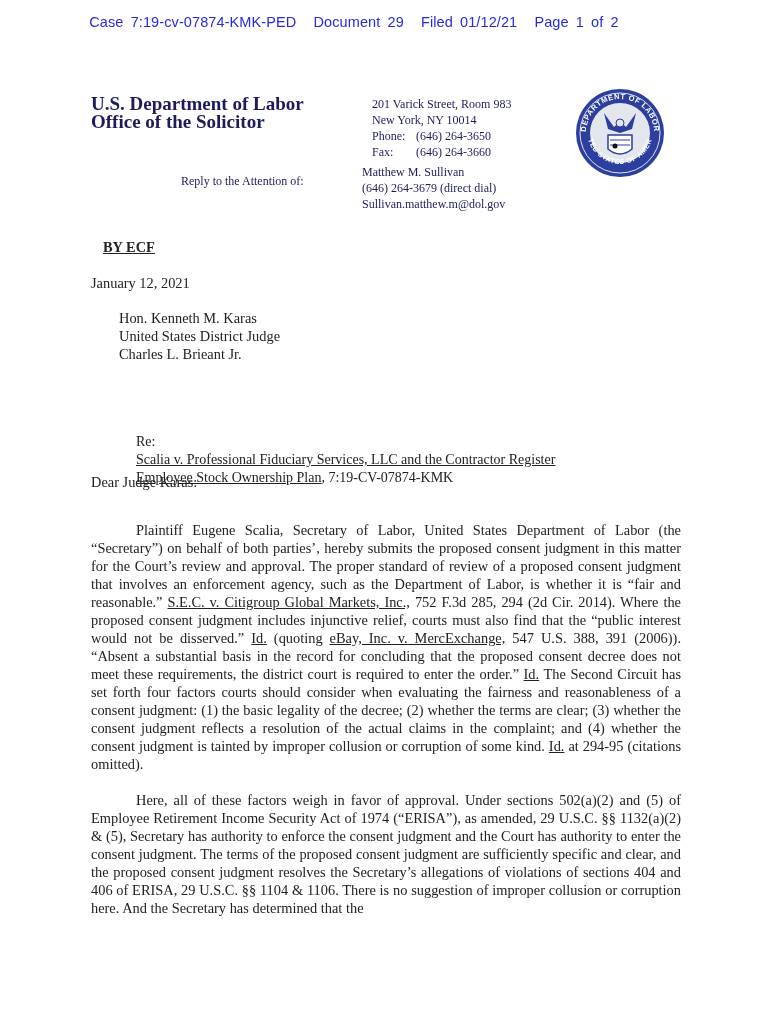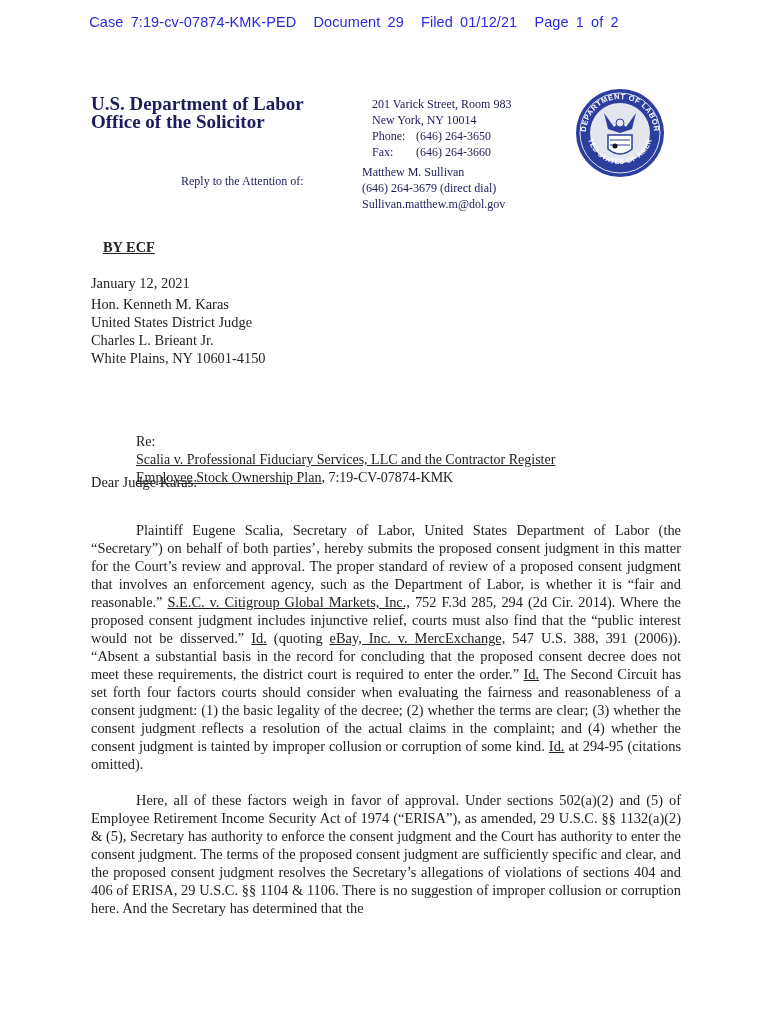--- a/index.html
+++ b/index.html
@@ -9,21 +9,21 @@
   .dol { position: absolute; left: 91px; top: 95px; font-weight: bold; font-size: 19px; color: #1c1c5c; line-height: 18px; }
   .addr { position: absolute; left: 372px; top: 96px; font-size: 12px; color: #1c1c5c; line-height: 16px; }
   .addr .row { display: flex; }
   .addr .lbl { width: 44px; }
   .reply-lbl { position: absolute; left: 181px; top: 174px; font-size: 12px; color: #1c1c5c; }
   .attn { position: absolute; left: 362px; top: 164px; font-size: 12px; color: #1c1c5c; line-height: 16px; }
   .seal { position: absolute; left: 574px; top: 87px; width: 92px; height: 92px; }
   .doc { position: absolute; left: 91px; font-size: 14.4px; line-height: 18px; color: #222; }
   .byecf { top: 238px; font-weight: bold; text-decoration: underline; margin-left: 12px; }
   .date { top: 274px; }
-  .addressee { top: 295px; }
+  .addressee { top: 309px; margin-left: 28px; }
   .re-block { position: absolute; top: 433px; left: 136px; font-size: 14px; line-height: 18px; display: flex; flex-direction: column; }
   .re-lbl { width: 45px; }
   .u { text-decoration: underline; }
   .salut { top: 473px; }
   .para { position: absolute; left: 91px; width: 590px; font-size: 14.4px; line-height: 18px; text-align: justify; text-indent: 45px; color: #222; margin: 0; }
   .p1 { top: 521px; }
   .p2 { top: 791px; }
 </style>
 </head>
 <body>
@@ -84,21 +84,20 @@
   </svg>
 </div>
 
 <div class="doc byecf">BY ECF</div>
 <div class="doc date">January 12, 2021</div>
 
 <div class="doc addressee">
   <div>Hon. Kenneth M. Karas</div>
   <div>United States District Judge</div>
   <div>Charles L. Brieant Jr.</div>
-  <div>White Plains, NY 10601-4150</div>
 </div>
 
 <div class="re-block">
   <div class="re-lbl">Re:</div>
   <div>
     <div class="u">Scalia v. Professional Fiduciary Services, LLC and the Contractor Register</div>
     <div><span class="u">Employee Stock Ownership Plan</span><span>, 7:19-CV-07874-KMK</span></div>
   </div>
 </div>
 

